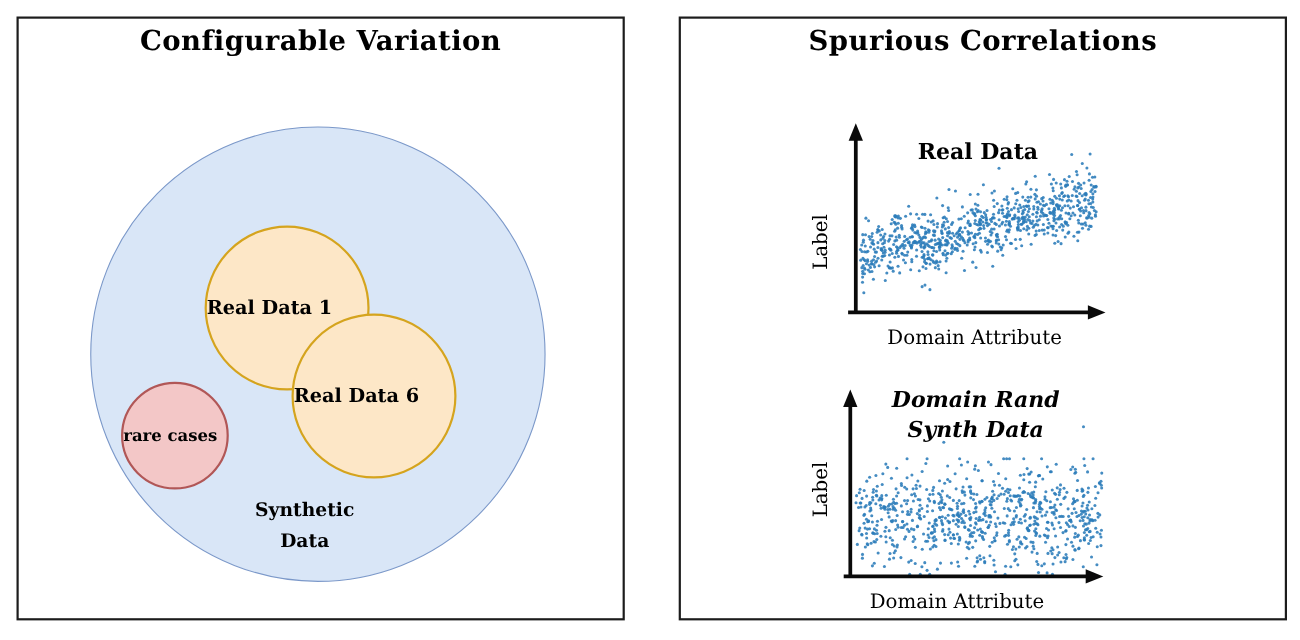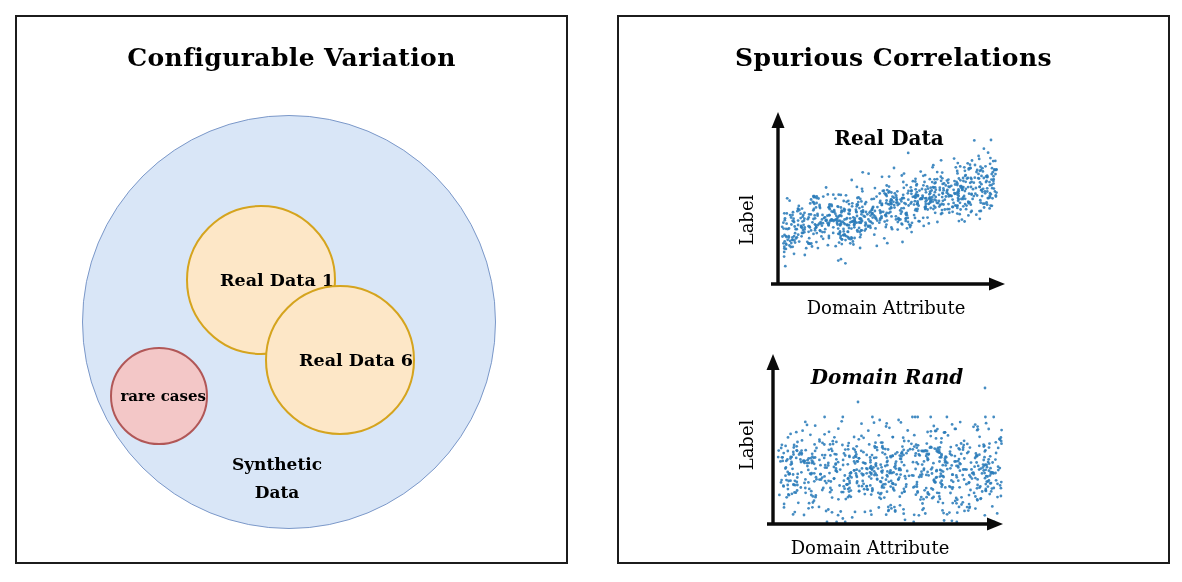--- a/index.html
+++ b/index.html
@@ -2,25 +2,25 @@
 <html><head>
 <meta charset="utf-8">
 <style>
   html,body{margin:0;padding:0;background:#ffffff;}
   body{width:1182px;height:582px;position:relative;overflow:hidden;
        font-family:"DejaVu Serif","Liberation Serif",serif;color:#000;}
   .panel{position:absolute;top:15px;width:553px;height:549px;
          border:2.2px solid #1c1c1c;background:#fff;box-sizing:border-box;}
   #left-panel{left:15px;}
   #right-panel{left:617px;}
-  .panel-title{margin:0;padding-top:26px;text-align:center;
+  .panel-title{margin:0;padding-top:5px;text-align:center;
                font-size:25px;font-weight:bold;letter-spacing:.4px;}
   
   .circle{position:absolute;border-radius:50%;box-sizing:border-box;
-          display:flex;align-items:center;justify-content:flex-end;}
+          display:flex;align-items:center;justify-content:flex-start;}
   #synthetic-circle{left:65px;top:98px;width:414px;height:414px;border:1.6px solid;}
   #real-data-1-circle{left:169px;top:188px;width:150px;height:150px;border:2px solid;}
   #real-data-2-circle{left:248px;top:268px;width:150px;height:150px;border:2px solid;}
   #rare-cases-circle{left:93px;top:330px;width:98px;height:98px;border:2px solid;}
   .circle-label{font-weight:bold;font-size:17.5px;white-space:nowrap;}
   #rare-cases-circle .circle-label{font-size:15px;}
   #synthetic-label{position:absolute;left:260px;top:433px;width:0;
                    display:flex;flex-direction:column;align-items:center;}
   #synthetic-label span{font-weight:bold;font-size:17px;line-height:28px;white-space:nowrap;}
   
@@ -1763,16 +1763,17 @@
         <line x1="18" y1="24" x2="18" y2="179"></line>
         <line x1="12" y1="179" x2="234" y2="179"></line>
       </g>
       <g fill="#0a0a0a">
         <polygon points="18,9 11.5,25 24.5,25"></polygon>
         <polygon points="248,179 232,172.5 232,185.5"></polygon>
       </g>
     </svg>
   <div class="centered plot-title" id="plot2-title">
     <div>Domain Rand</div>
+    <div>Synth Data</div>
   </div>
   <div class="centered ylabel axis-label" id="plot2-ylabel">Label</div>
   <div class="centered axis-label" id="plot2-xlabel">Domain Attribute</div>
 </section>
 
 </body></html>

